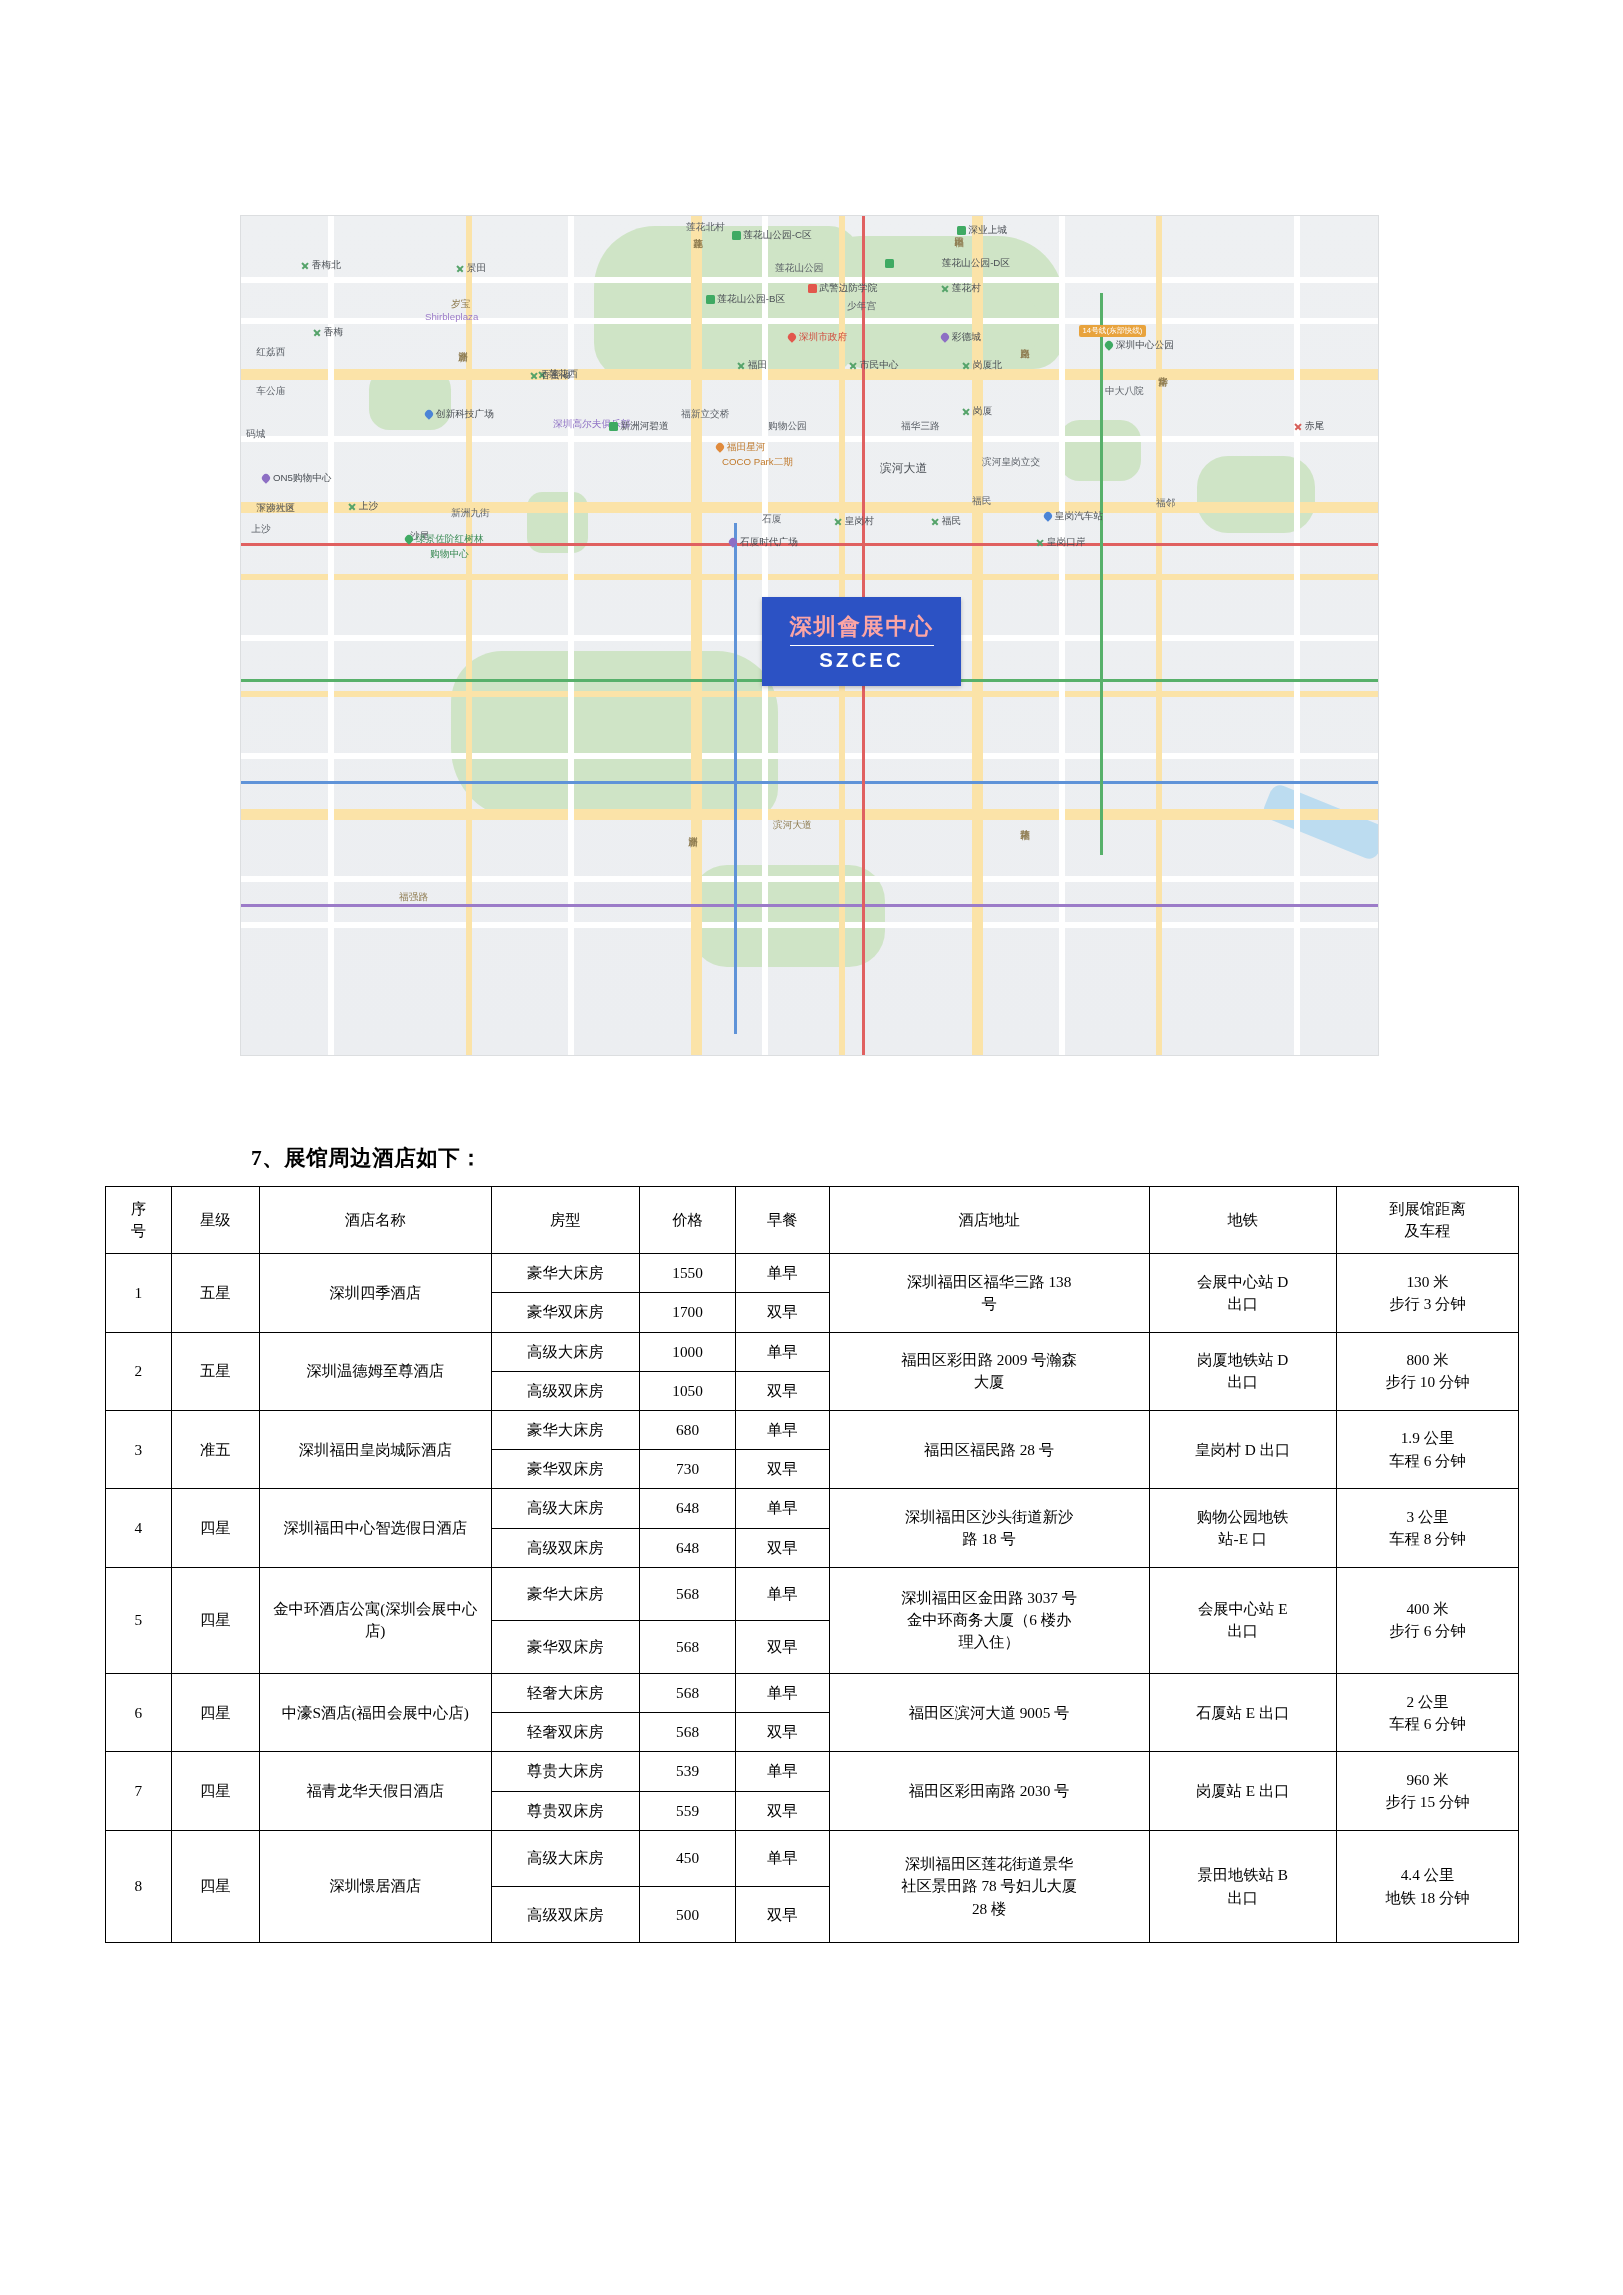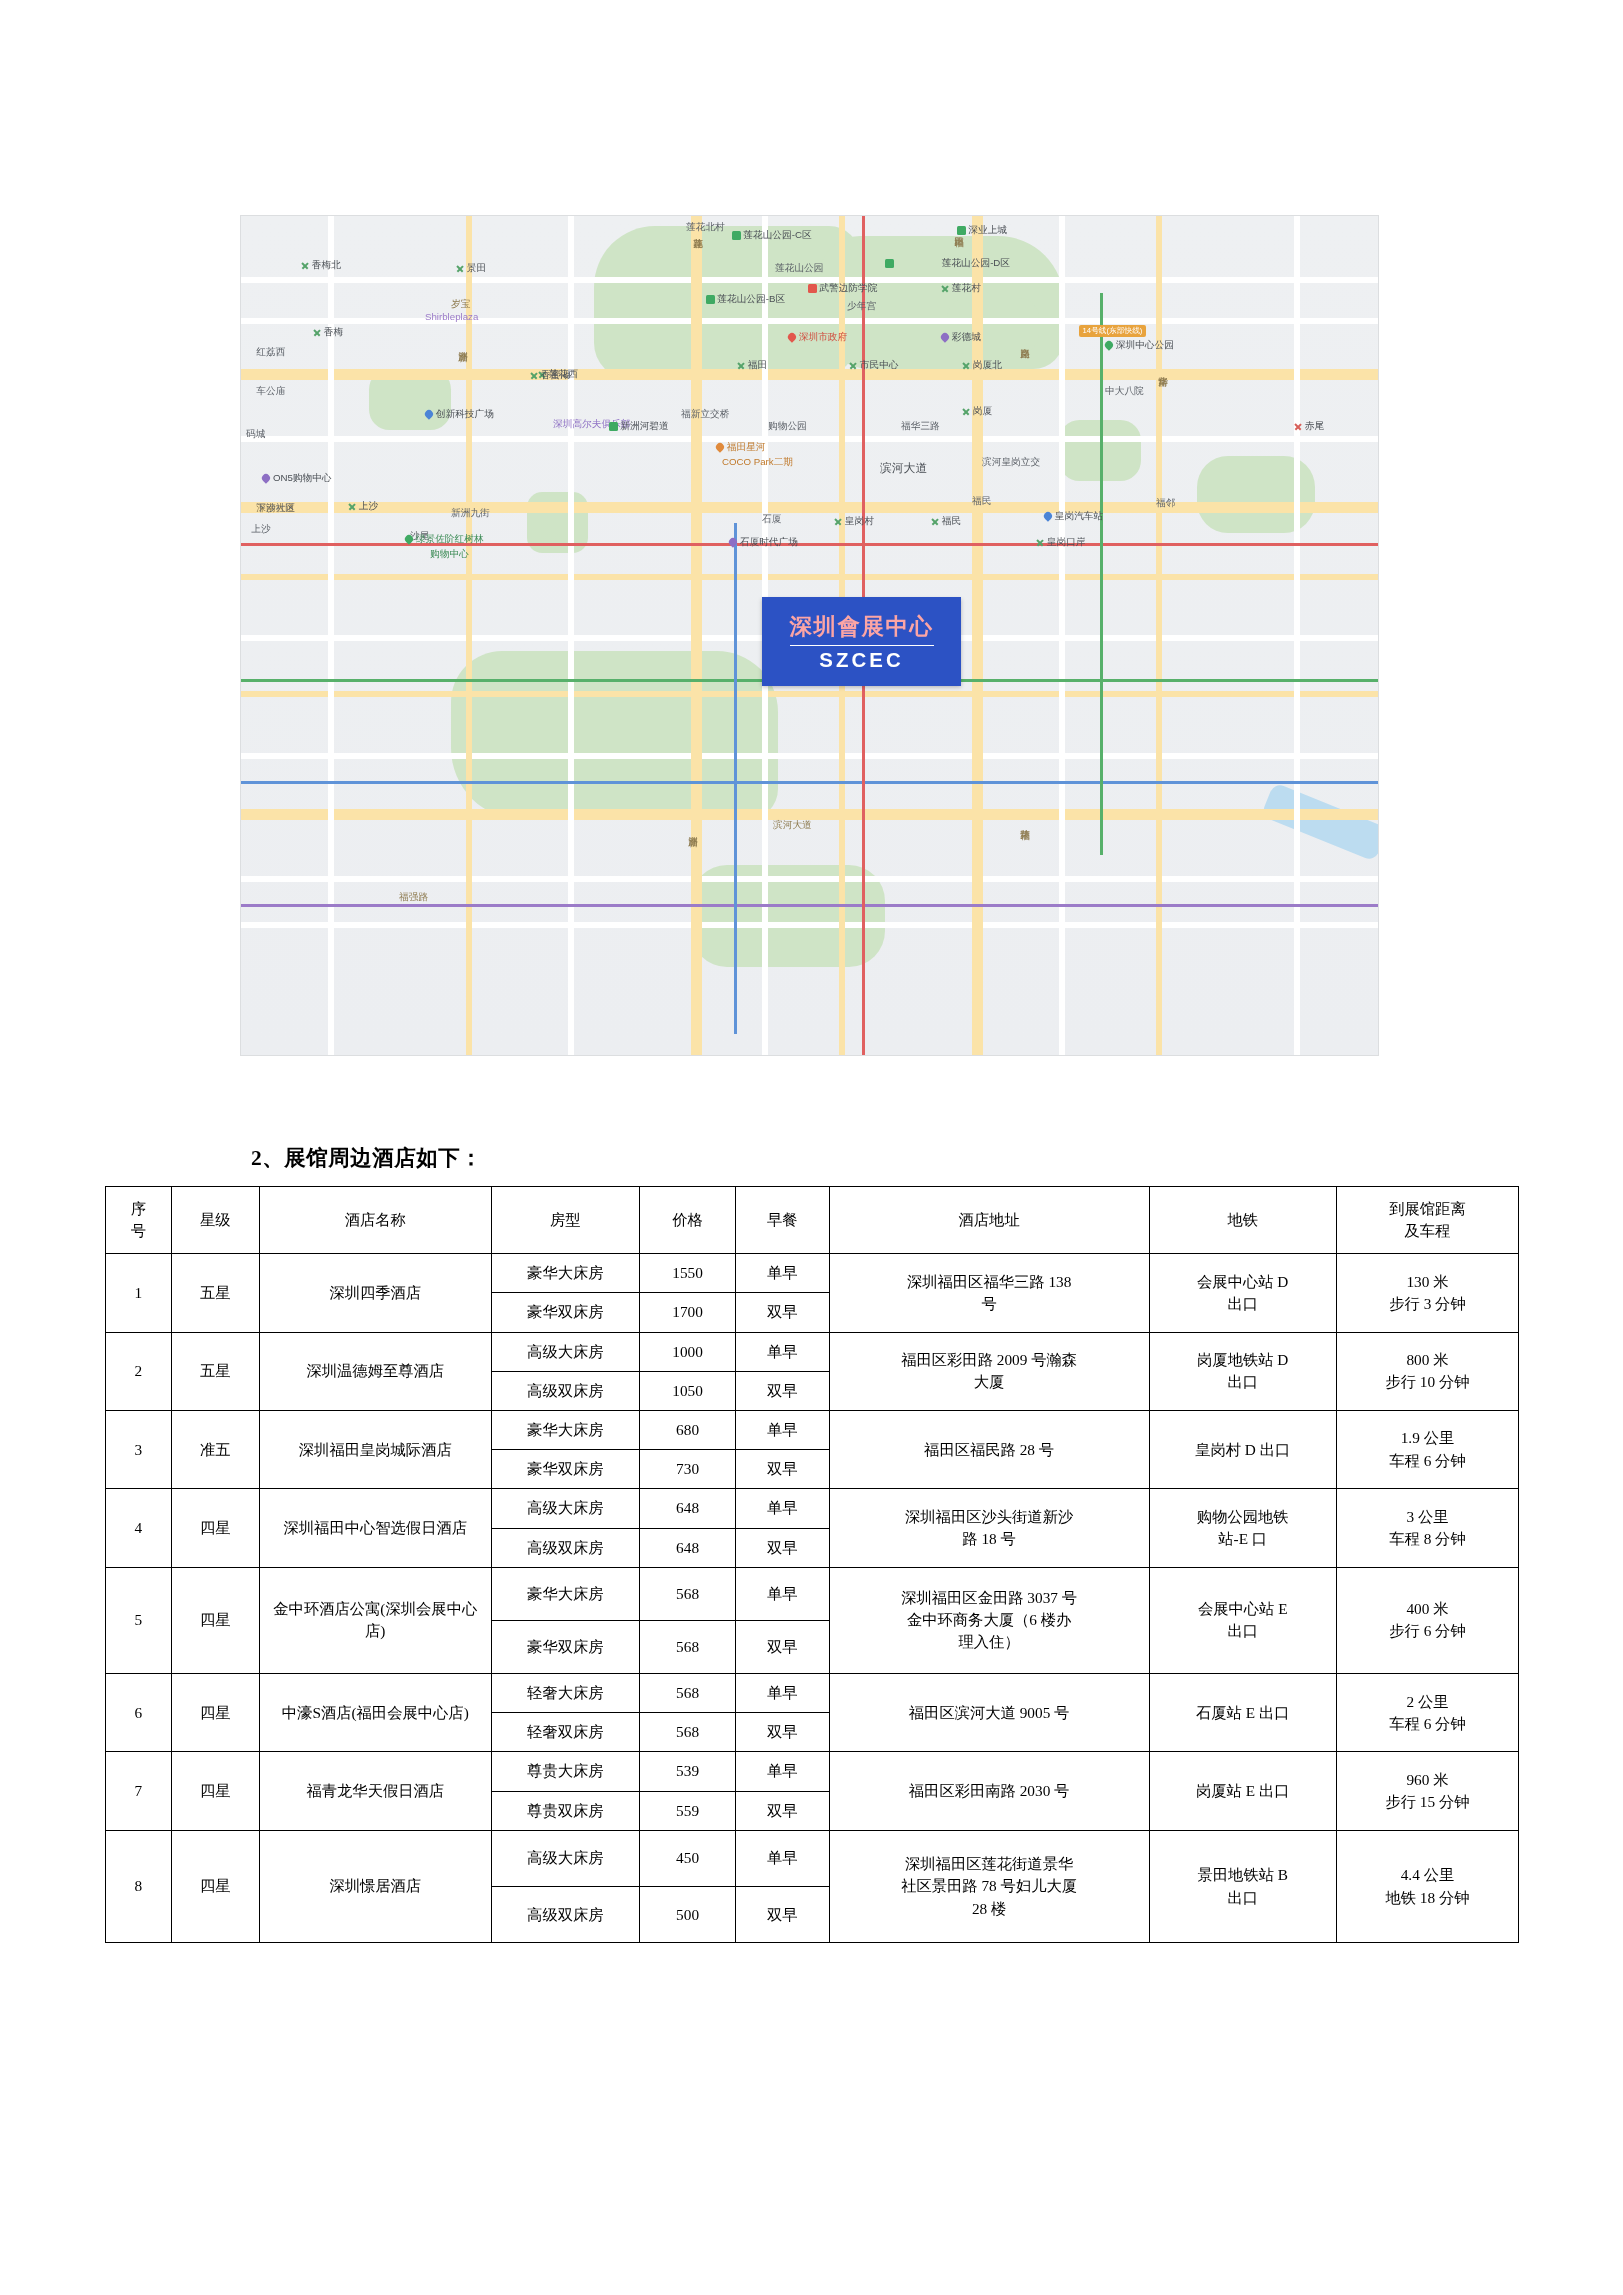--- a/index.html
+++ b/index.html
@@ -434,21 +434,21 @@
         <span style="color:#3b8b55;">绿景佐阶红树林</span>
       </div>
     <div class="map-label" style="left:189px; top:332px; color:#3b8b55;">购物中心</div>
 
     <div class="szcec-marker">
       <div class="szcec-cn">深圳會展中心</div>
       <div class="szcec-en">SZCEC</div>
     </div>
   </div>
 
-  <div class="section-heading">2、展馆周边酒店如下：</div>
+  <div class="section-heading">7、展馆周边酒店如下：</div>
 
   <table class="hotel-table">
     <colgroup>
       <col class="col-no">
         <col class="col-star">
         <col class="col-name">
         <col class="col-room">
       <col class="col-price">
         <col class="col-bf">
         <col class="col-addr">

